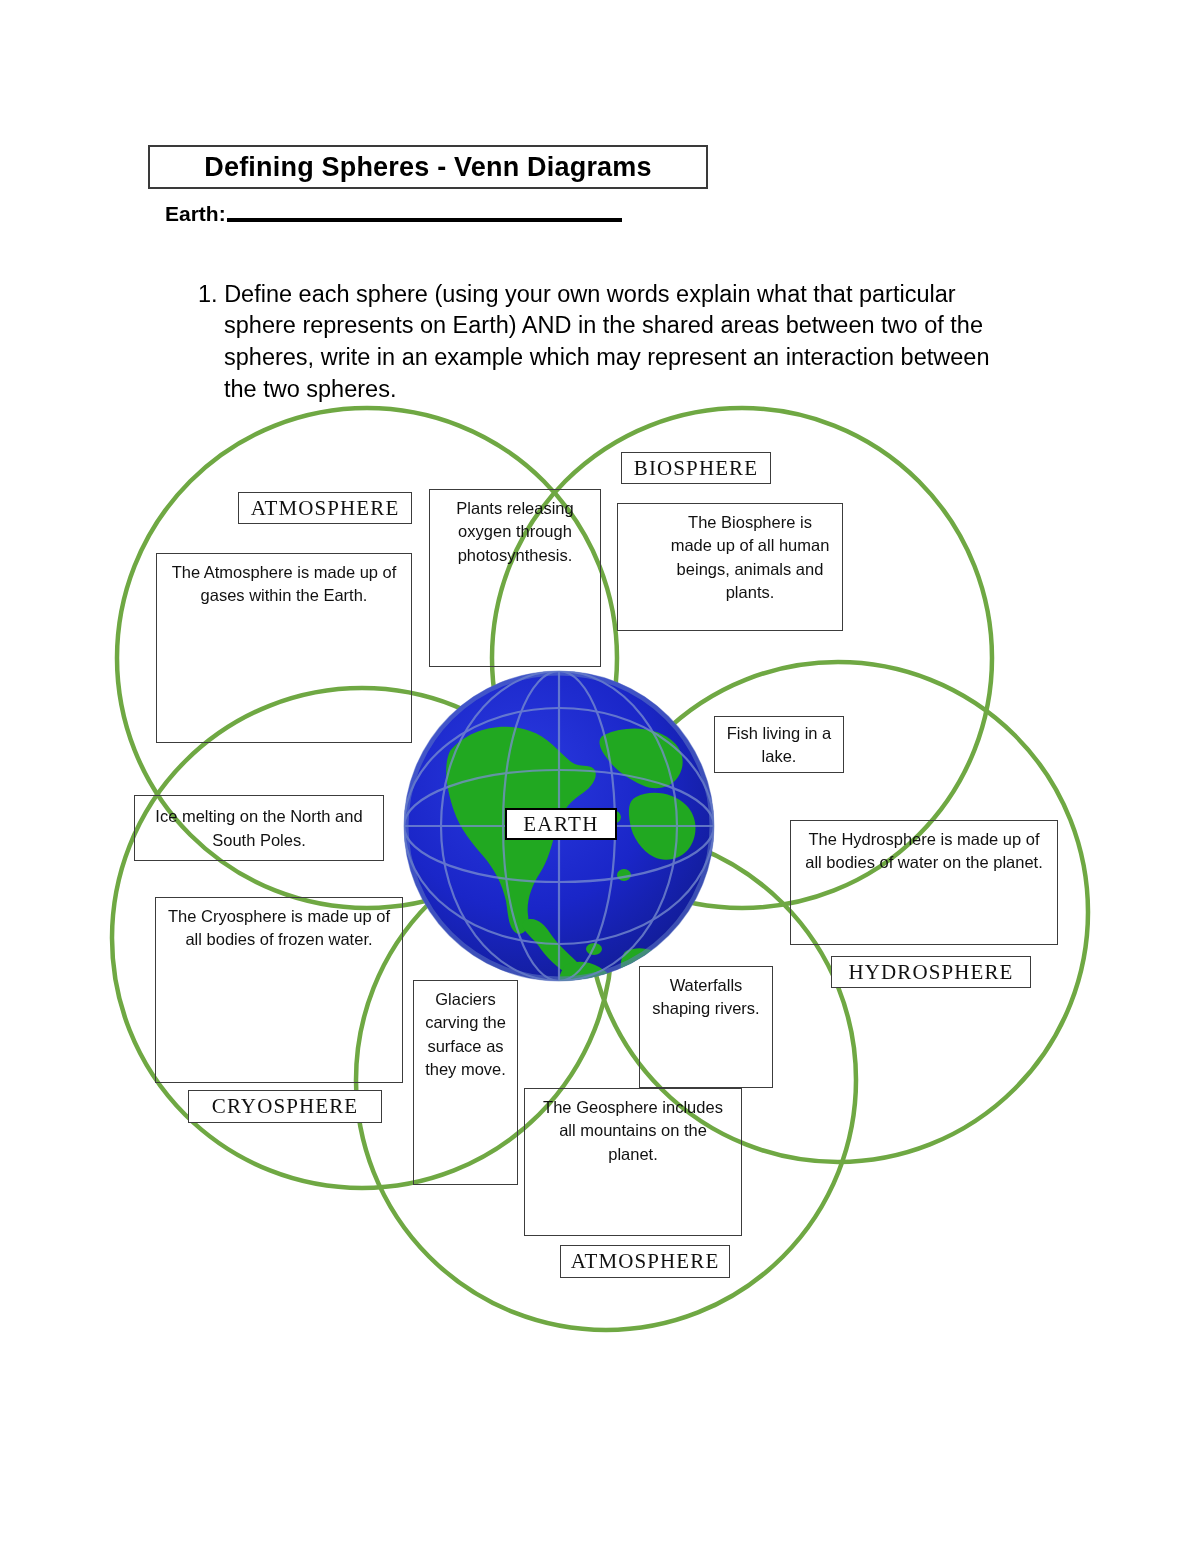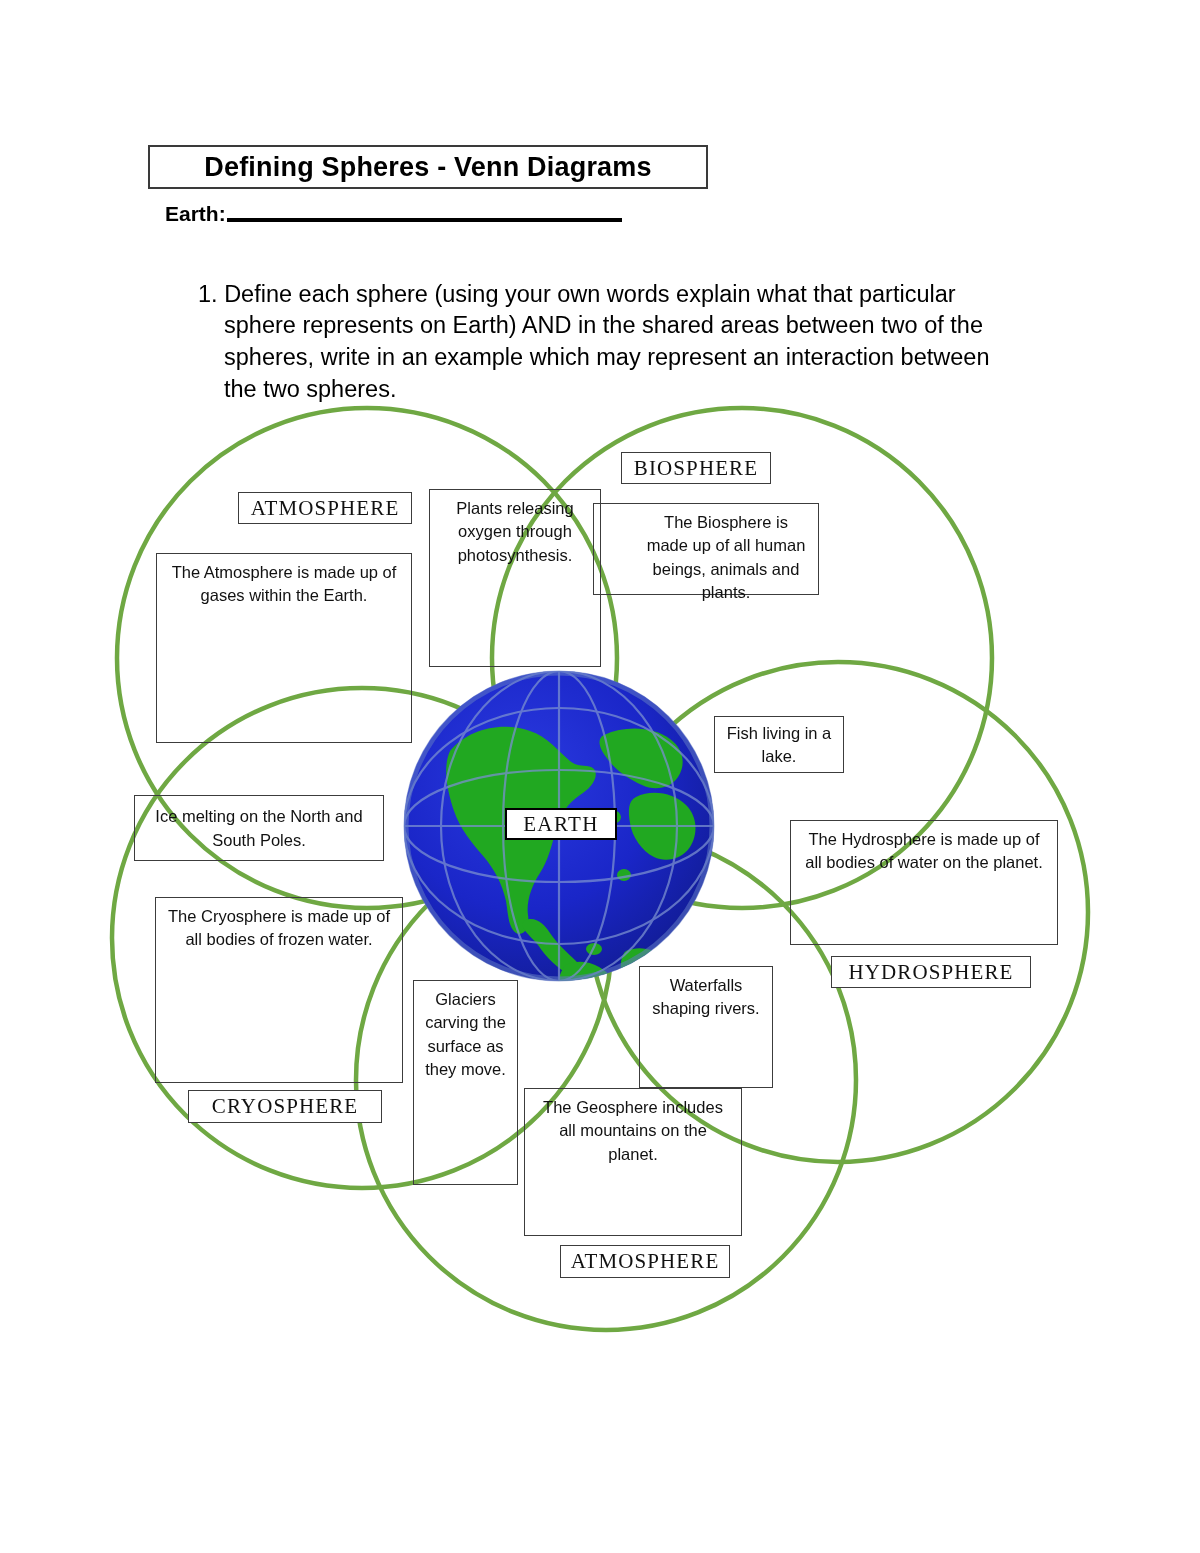--- a/index.html
+++ b/index.html
@@ -237,21 +237,21 @@
   <div class="label-box" style="left:621px; top:52px; width:150px; height:32px;">BIOSPHERE</div>
 
   <div class="label-box" style="left:831px; top:556px; width:200px; height:32px;">HYDROSPHERE</div>
 
   <div class="label-box" style="left:560px; top:845px; width:170px; height:33px;">ATMOSPHERE</div>
 
   <div class="label-box" style="left:188px; top:690px; width:194px; height:33px;">CRYOSPHERE</div>
 
   <div class="tbox" style="left:156px; top:153px; width:256px; height:190px;">The Atmosphere is made up of gases within the Earth.</div>
 
-  <div class="tbox" style="left:593px; top:103px; width:226px; height:92px;padding-left:48px;">The Biosphere is made up of all human beings, animals and plants.</div>
+  <div class="tbox" style="left:617px; top:103px; width:226px; height:128px;padding-left:48px;">The Biosphere is made up of all human beings, animals and plants.</div>
 
   <div class="tbox" style="left:790px; top:420px; width:268px; height:125px;">The Hydrosphere is made up of all bodies of water on the planet.</div>
 
   <div class="tbox" style="left:524px; top:688px; width:218px; height:148px;">The Geosphere includes all mountains on the planet.</div>
 
   <div class="tbox" style="left:155px; top:497px; width:248px; height:186px;">The Cryosphere is made up of all bodies of frozen water.</div>
 
   <div class="tbox" style="left:429px; top:89px; width:172px; height:178px;">Plants releasing oxygen through photosynthesis.</div>
 
   <div class="tbox mid" style="left:714px; top:316px; width:130px; height:57px;">Fish living in a lake.</div>

